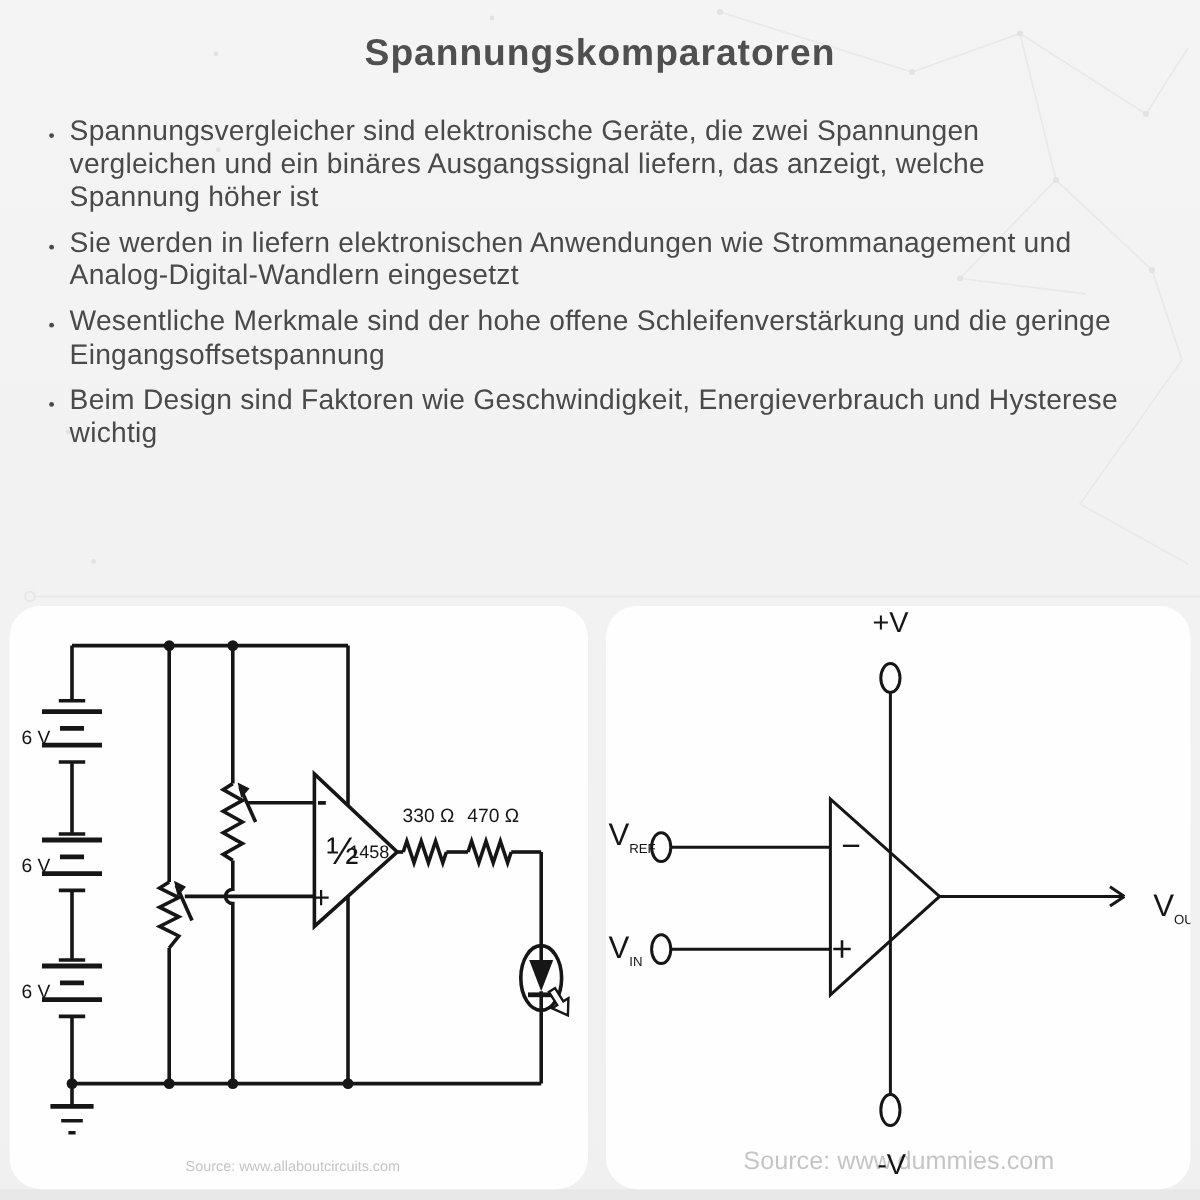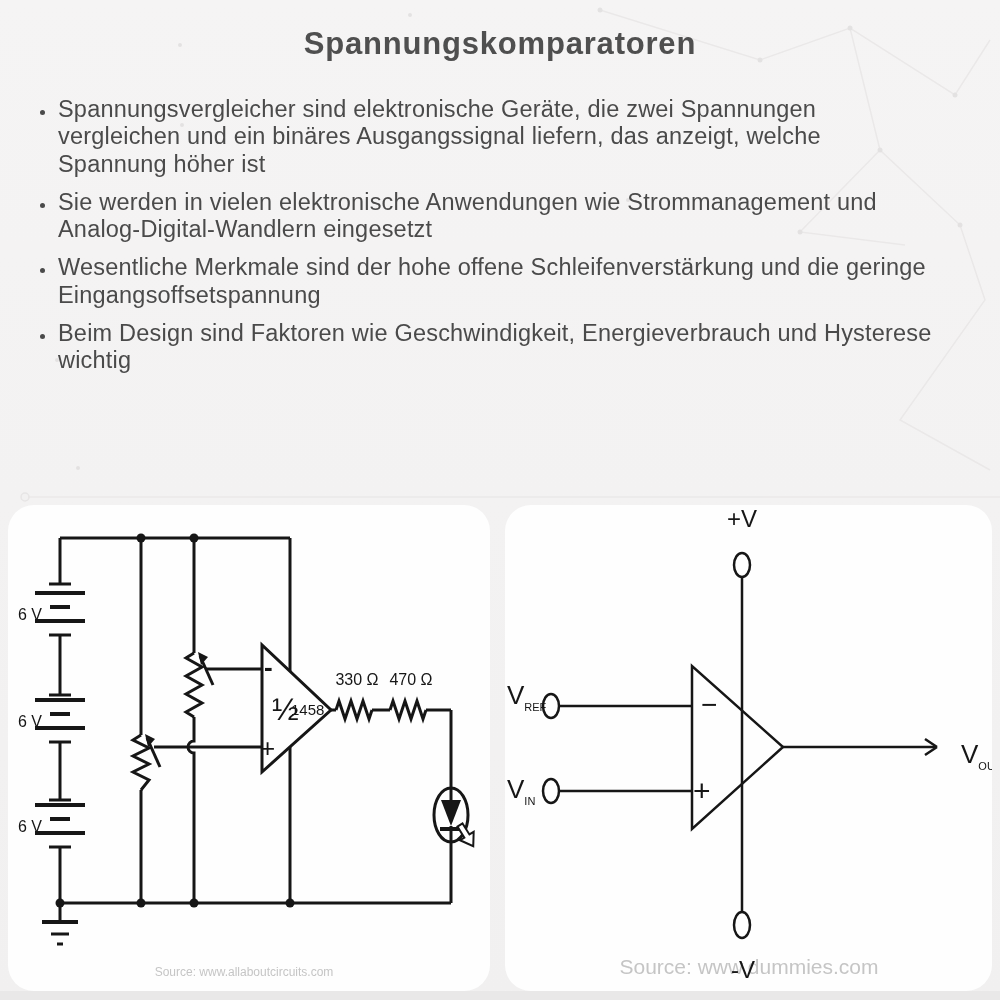--- a/index.html
+++ b/index.html
@@ -89,21 +89,21 @@
       <circle class="faint-dot" cx="57" cy="360" r="2"></circle>
       <line class="faint" x1="25" y1="497" x2="1000" y2="497" stroke-width="2"></line>
       <circle cx="25" cy="497" r="4" fill="#f2f1f1" stroke="#e3e1e1" stroke-width="1.5"></circle>
     </g>
   </svg>
 
   <h1 class="page-title">Spannungskomparatoren</h1>
 
   <ul class="bullets">
     <li><span>Spannungsvergleicher sind elektronische Geräte, die zwei Spannungen vergleichen und ein binäres Ausgangssignal liefern, das anzeigt, welche Spannung höher ist</span></li>
-    <li><span>Sie werden in vielen elektronische Anwendungen wie Strommanagement und Analog-Digital-Wandlern eingesetzt</span></li>
+    <li><span>Sie werden in liefern elektronischen Anwendungen wie Strommanagement und Analog-Digital-Wandlern eingesetzt</span></li>
     <li><span>Wesentliche Merkmale sind der hohe offene Schleifenverstärkung und die geringe Eingangsoffsetspannung</span></li>
     <li><span>Beim Design sind Faktoren wie Geschwindigkeit, Energieverbrauch und Hysterese wichtig</span></li>
   </ul>
 
   <div class="bottom-band"></div>
 
   <div class="card card-left">
     <svg viewBox="0 0 482 486">
 
       <path class="w" d="M52,33 H282"></path>

